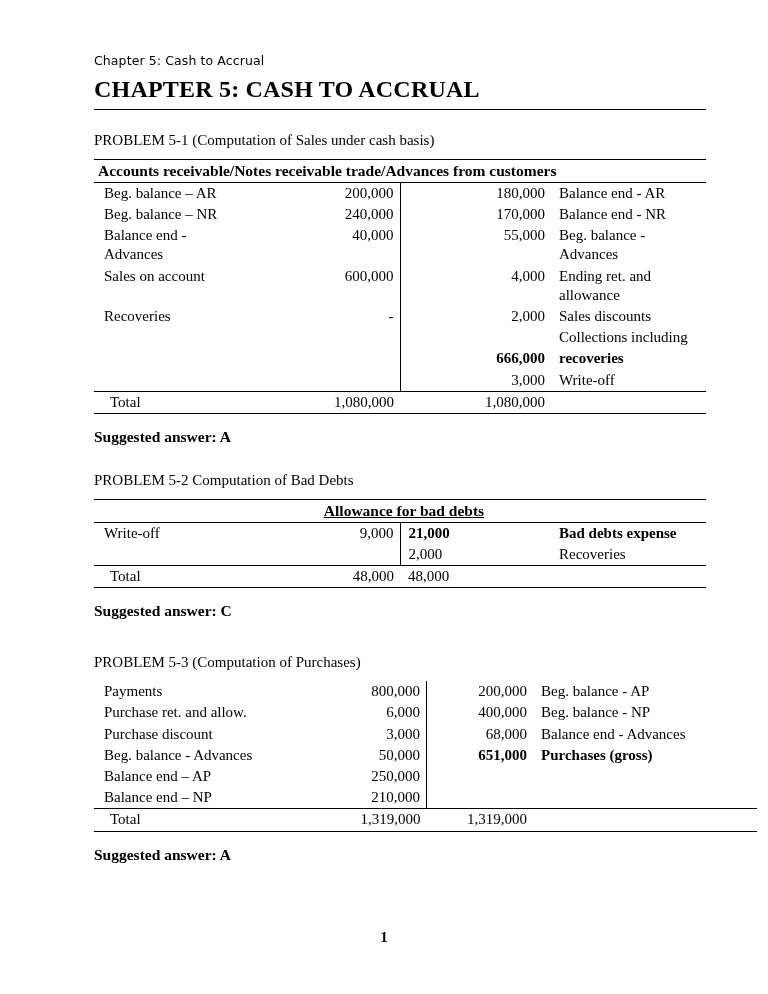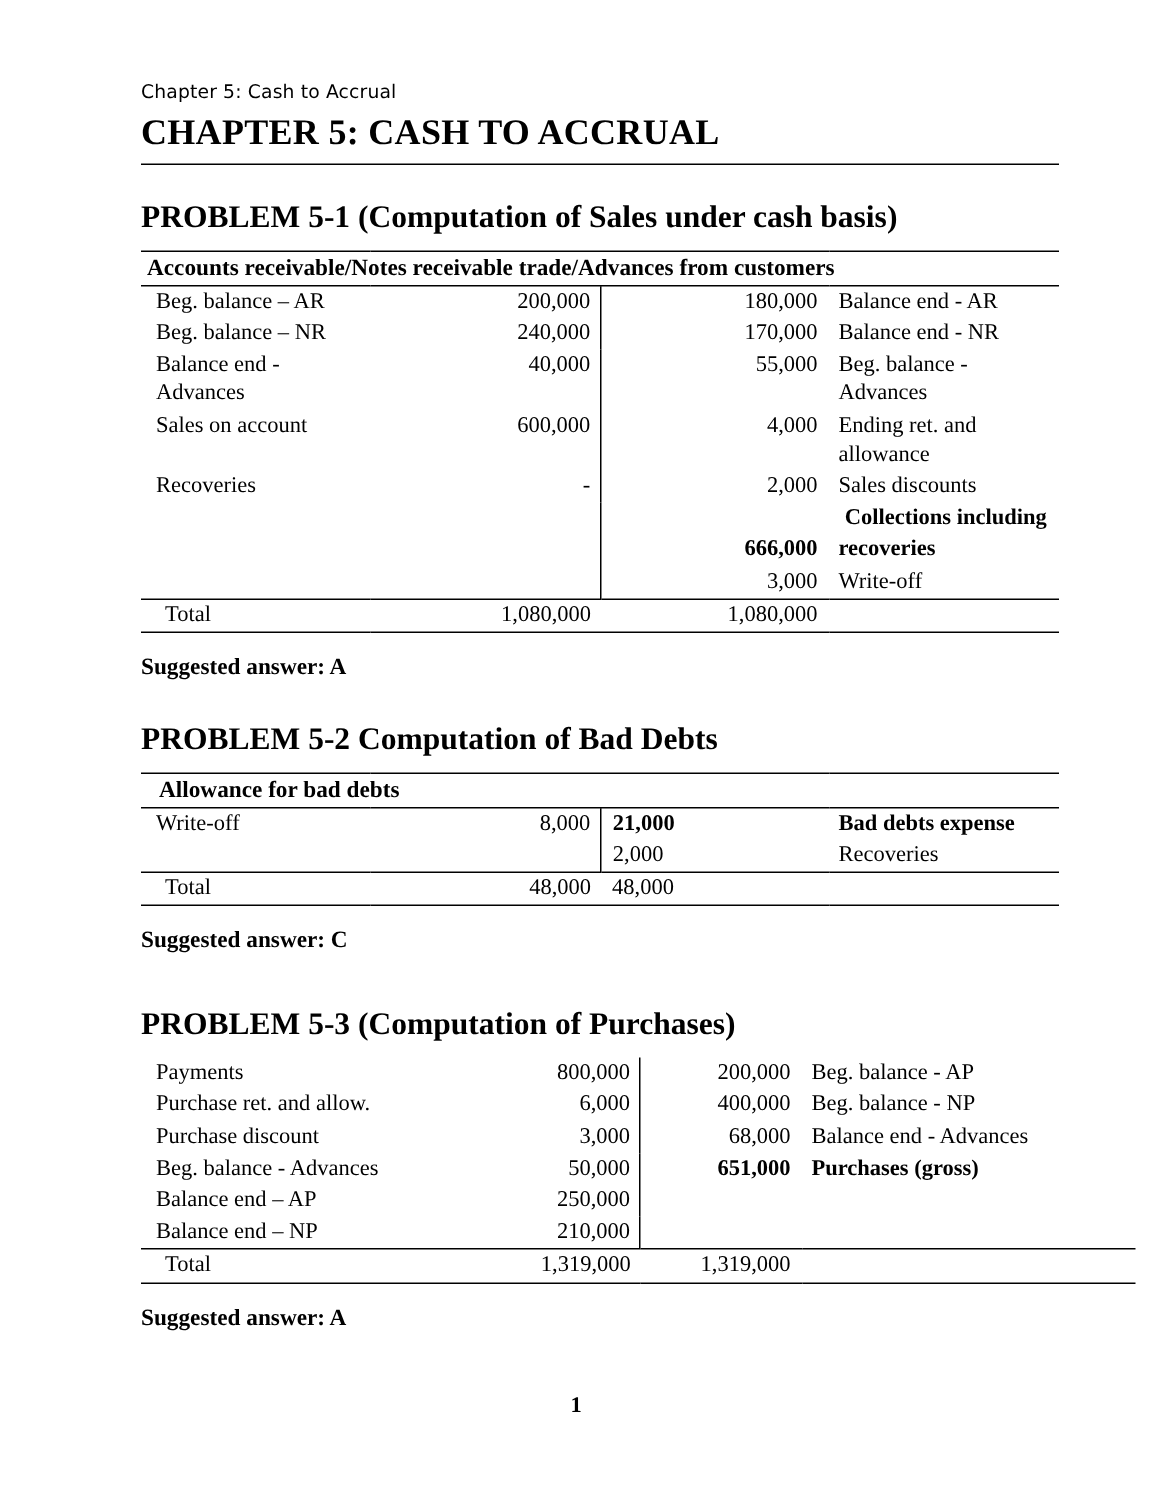--- a/index.html
+++ b/index.html
@@ -37,22 +37,22 @@
     margin: 6px 0 6px 0;
     letter-spacing: 0.2px;
   }
   .rule {
     border-bottom: 1.6px solid #000;
     margin: 0 0 22px 0;
     width: 100%;
   }
   .problem-title {
     font-family: "Liberation Serif", serif;
-    font-weight: bold;
-    font-size: 21px;
+    font-weight: normal;
+    font-size: 15px;
     margin: 0 0 10px 0;
   }
   .answer {
     font-family: "Liberation Serif", serif;
     font-weight: bold;
     font-size: 15.5px;
     margin: 14px 0 0 0;
   }
   .spacer-md { height: 26px; }
   .spacer-lg { height: 34px; }
@@ -71,33 +71,33 @@
   }
   .tbl-caption-row td {
     border-top: 1.8px solid #000;
     border-bottom: 1.1px solid #000;
     font-weight: bold;
     font-size: 15.5px;
     padding-top: 2px;
     padding-bottom: 2px;
   }
   .cap-center { text-align: left; }
-  .cap-left { text-align: left; padding-left: 12px !important; }
+  .cap-left { text-align: center; padding-left: 12px !important; text-decoration: underline; }
 
   .c-label  { width: 212px; text-align: left; padding-left: 10px !important;}
   .c-amt1   { width: 96px;  text-align: right; padding-right: 6px !important;}
   .c-amt2   { width: 92px;  text-align: right; padding-right: 8px !important;
               border-left: 1.2px solid #000; padding-left: 8px !important;}
   .c-label2 { width: 212px; text-align: left; padding-left: 6px !important;}
 
   .bold { font-weight: bold; }
   .just-two {
     display: flex;
-    justify-content: center;
-    font-weight: bold;
+    justify-content: flex-start;
+    font-weight: normal;
   }
   .total-row td {
     border-top: 1.1px solid #000;
     border-bottom: 1.8px solid #000;
     padding-top: 2px;
     padding-bottom: 2px;
   }
   .total-row .c-amt2 { border-left: none; }
   .total-row .c-label { padding-left: 16px !important; }
 
@@ -193,21 +193,21 @@
   <div class="spacer-md"></div>
 
   <div class="problem-title">PROBLEM 5-2 Computation of Bad Debts</div>
   <table class="ttable">
     <tbody>
       <tr class="tbl-caption-row">
         <td colspan="4" class="cap-left">Allowance for bad debts</td>
       </tr>
       <tr>
         <td class="c-label">Write-off</td>
-        <td class="c-amt1">8,000</td>
+        <td class="c-amt1">9,000</td>
         <td class="c-amt2 bold" style="text-align:left;margin-top:16px;">21,000</td>
         <td class="c-label2 bold">Bad debts expense</td>
       </tr>
       <tr>
         <td class="c-label"></td>
         <td class="c-amt1"></td>
         <td class="c-amt2" style="text-align:left;">2,000</td>
         <td class="c-label2">Recoveries</td>
       </tr>
       <tr class="total-row">

